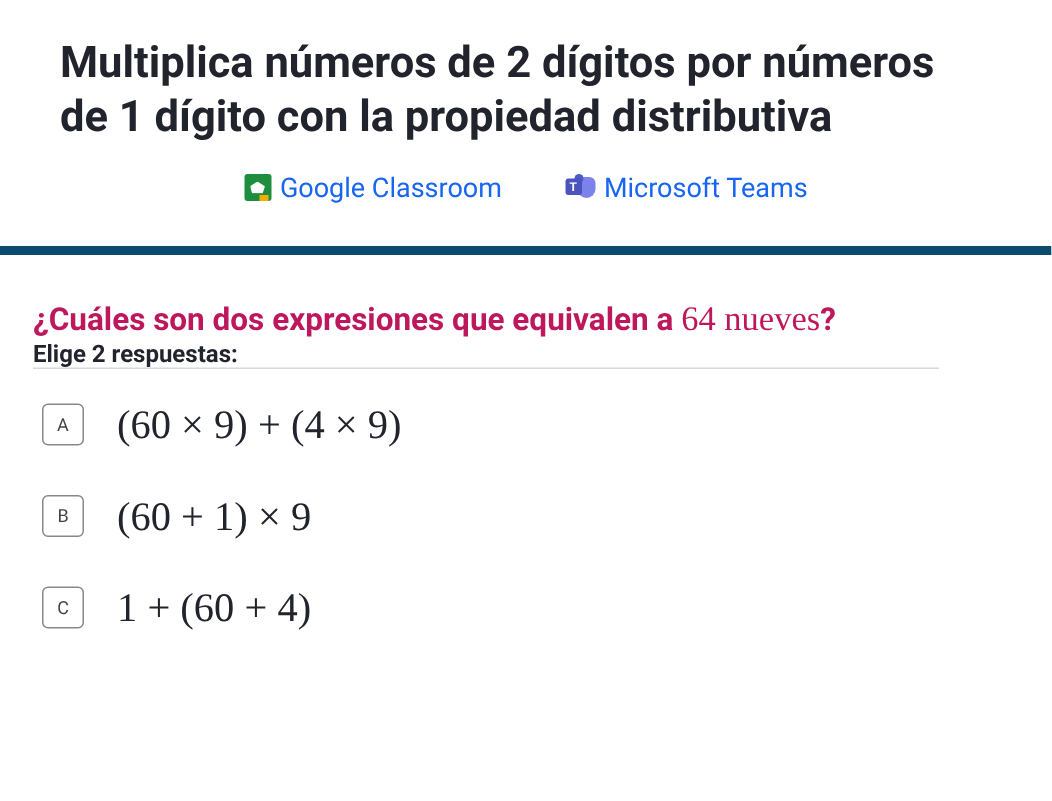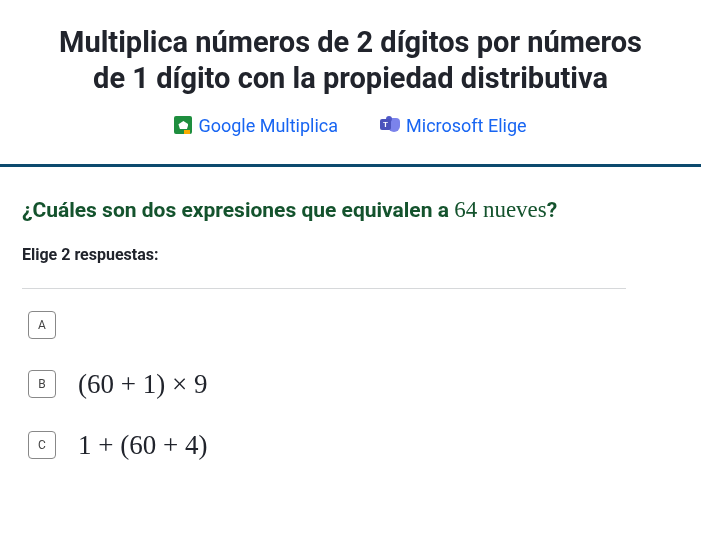--- a/index.html
+++ b/index.html
@@ -6,22 +6,22 @@
   body {
     font-family: -apple-system, BlinkMacSystemFont, "Segoe UI", Roboto, "Helvetica Neue", Arial, sans-serif;
     background: #fff;
     width: 701px;
     height: 534px;
     overflow: hidden;
     color: #21242c;
   }
   .header {
     padding: 24px 40px 28px;
-    text-align: center;
-    border-bottom: 3px solid #0c4a6e;
+    text-align: left;
+    border-bottom: 6px solid #0c4a6e;
   }
   .title {
     font-size: 29px;
     font-weight: 700;
     line-height: 1.25;
     color: #21242c;
     margin-bottom: 18px;
   }
   .share-row {
     display: flex;
@@ -93,33 +93,32 @@
     display: flex;
     align-items: center;
     justify-content: center;
   }
   .content {
     padding: 30px 22px 0;
   }
   .question {
     font-size: 21px;
     font-weight: 700;
-    color: #14532d;
-    margin-bottom: 22px;
+    color: #be185d;
   }
   .question .expr {
     font-family: "Times New Roman", Times, serif;
     font-weight: 400;
     font-size: 23px;
   }
   .instruction {
     font-size: 16px;
     font-weight: 700;
     color: #21242c;
-    margin-bottom: 24px;
+    margin-bottom: 0;
   }
   .divider {
     height: 1px;
     background: #d6d8da;
     width: 604px;
     margin-bottom: 22px;
   }
   .option {
     display: flex;
     align-items: center;
@@ -150,42 +149,43 @@
 </head>
 <body>
 
 <div class="header">
   <h1 class="title">Multiplica números de 2 dígitos por números de 1 dígito con la propiedad distributiva</h1>
   <div class="share-row">
     <a class="share-link">
       <span class="gc-icon">
           <span class="gc-icon-inner"></span>
         </span>
-      <span>Google Multiplica</span>
+      <span>Google Classroom</span>
     </a>
     <a class="share-link">
       <span class="mt-icon">
         <span class="blob"></span>
           <span class="blob2"></span>
           <span class="tile">T</span>
       </span>
-      <span>Microsoft Elige</span>
+      <span>Microsoft Teams</span>
     </a>
   </div>
 </div>
 
 <div class="content">
   <div class="question">
     <span>¿Cuáles son dos expresiones que equivalen a </span><span class="expr">64 nueves</span><span>?</span>
   </div>
   <div class="instruction">Elige 2 respuestas:</div>
   <div class="divider"></div>
 
   <div class="option">
     <div class="checkbox">A</div>
+    <div class="math">(60 × 9) + (4 × 9)</div>
   </div>
   <div class="option">
     <div class="checkbox">B</div>
     <div class="math">(60 + 1) × 9</div>
   </div>
   <div class="option">
     <div class="checkbox">C</div>
     <div class="math">1 + (60 + 4)</div>
   </div>
 </div>

